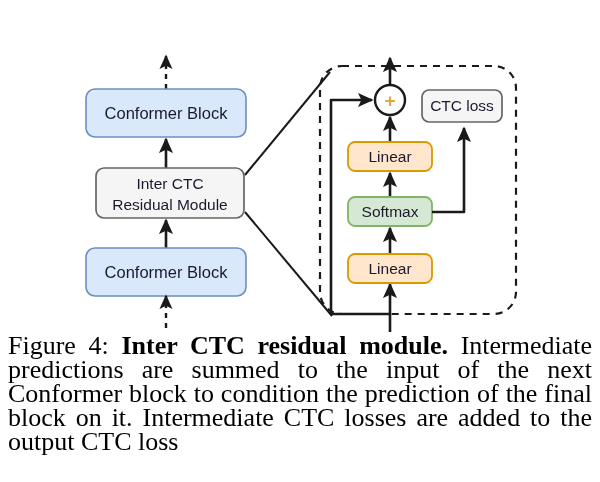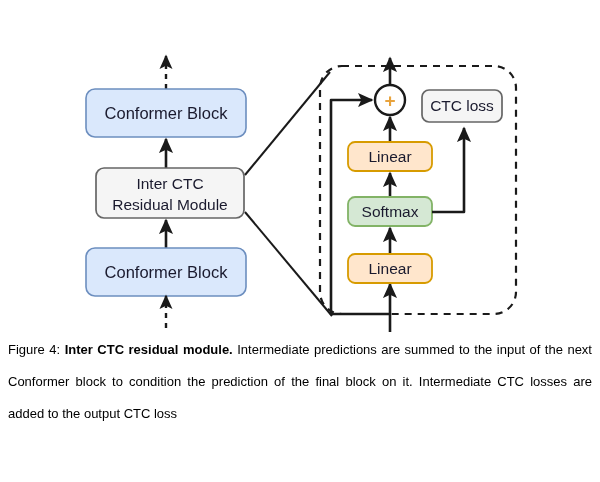--- a/index.html
+++ b/index.html
@@ -33,23 +33,23 @@
   .node-text {
     font-family: "Liberation Sans", sans-serif;
     fill: #1a1a2e;
   }
 
   #caption {
     position: absolute;
     left: 8px;
     top: 334px;
     width: 584px;
-    font-family: Liberation Sans, sans-serif;
-    font-size: 13px;
-    line-height: 32px;
+    font-family: Liberation Serif, serif;
+    font-size: 26px;
+    line-height: 24px;
     color: #000000;
     text-align: justify;
     text-justify: inter-word;
   }
   #caption .cap-bold {
     font-weight: bold;
   }
   #caption .cap-last {
     display: block;
   }

